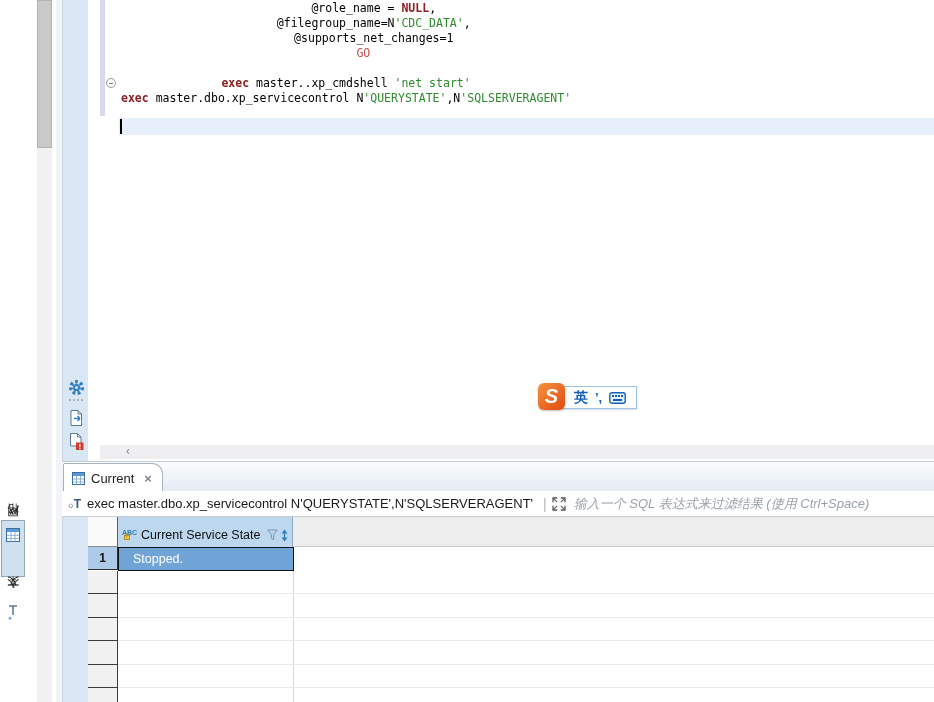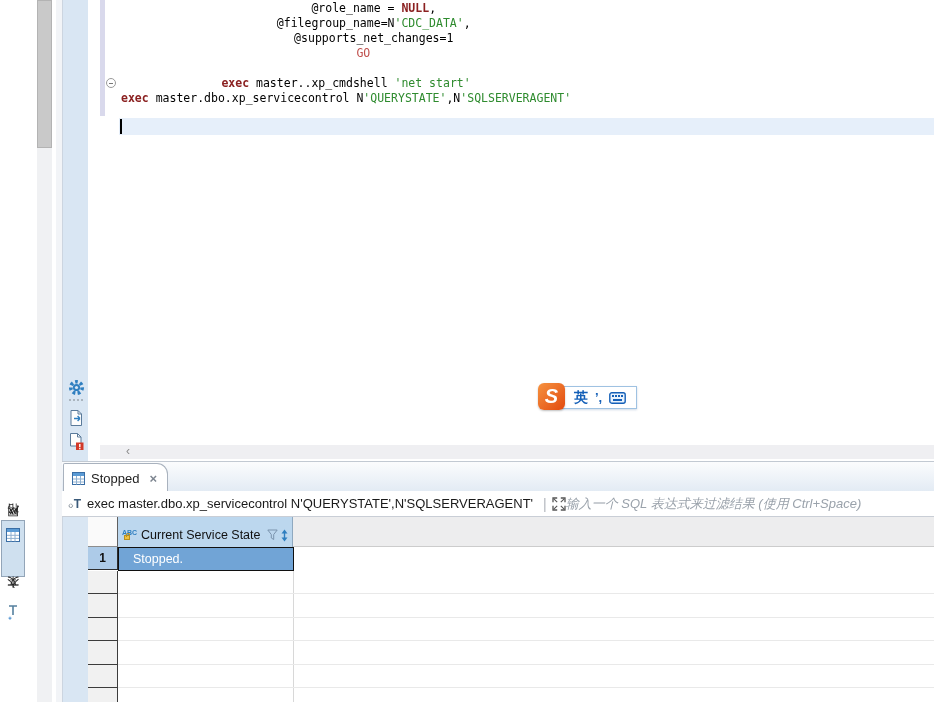--- a/index.html
+++ b/index.html
@@ -61,21 +61,21 @@
 
   
   .filterbar { position:absolute; left:62px; top:491px; width:872px; height:26px; background:#fff;
                border-bottom:1px solid #c9ced6; display:flex; align-items:center; }
   .flt-icon { margin-left:6px; display:flex; align-items:flex-end; cursor:pointer; }
   .flt-angle { font-size:10px; color:#8a949e; letter-spacing:-1px; }
   .flt-t { font-size:12px; font-weight:bold; color:#3a5a7a; margin-left:1px; }
   .flt-sql { margin-left:6px; font-size:13px; color:#1a1a1a; white-space:nowrap; }
   .flt-sep { margin-left:10px; color:#b2b6bc; font-size:14px; }
   .flt-expand { margin-left:5px; cursor:pointer; display:flex; }
-  .flt-placeholder { margin-left:0; font-size:13px; font-style:italic; color:#9aa2ab; white-space:nowrap; }
+  .flt-placeholder { margin-left:8px; font-size:13px; font-style:italic; color:#9aa2ab; white-space:nowrap; }
 
   
   .vtab { position:absolute; left:1px; width:24px; display:flex; flex-direction:column;
           align-items:center; cursor:pointer; }
   .vtab-grid { top:520px; height:57px; background:#cfe0ef; border:1px solid #93a5b8; padding-top:3px; gap:2px; }
   .vtab-text { top:595px; height:80px; gap:5px; padding-top:2px; }
   .vtab-label { writing-mode:vertical-rl; transform:rotate(180deg); font-size:12px; color:#222; letter-spacing:1px; }
 
   
   .grid { position:absolute; left:88px; top:517px; width:846px; height:185px; background:#fff; overflow:hidden; }
@@ -180,21 +180,21 @@
 
   <div class="tabbar">
     <div class="tab">
       <span style="display:flex;">
         <svg width="13" height="13" viewBox="0 0 13 13">
           <rect x="0.5" y="0.5" width="12" height="12" fill="#fff" stroke="#3a6ea5"></rect>
           <rect x="1" y="1" width="11" height="3" fill="#5b9bd5"></rect>
           <path d="M4.5 4v8.5M8.5 4v8.5M1 7h11M1 10h11" stroke="#8fb0d0" stroke-width="1"></path>
         </svg>
       </span>
-      <span class="tab-label">Stopped</span>
+      <span class="tab-label">Current</span>
       <span class="tab-close">×</span>
     </div>
   </div>
 
   <div class="filterbar">
     <span class="flt-icon">
       <span class="flt-angle">‹›</span>
         <span class="flt-t">T</span>
     </span>
     <span class="flt-sql">exec master.dbo.xp_servicecontrol N'QUERYSTATE',N'SQLSERVERAGENT'</span>

